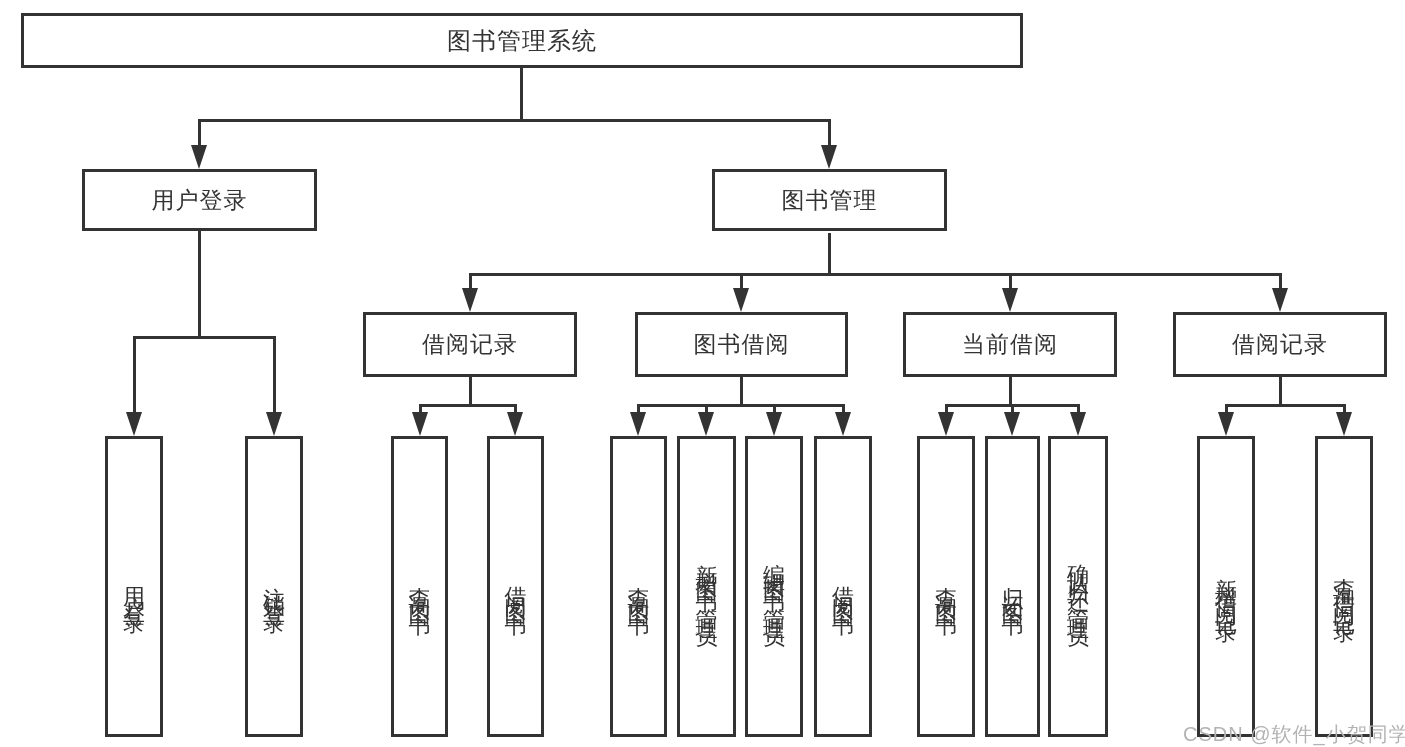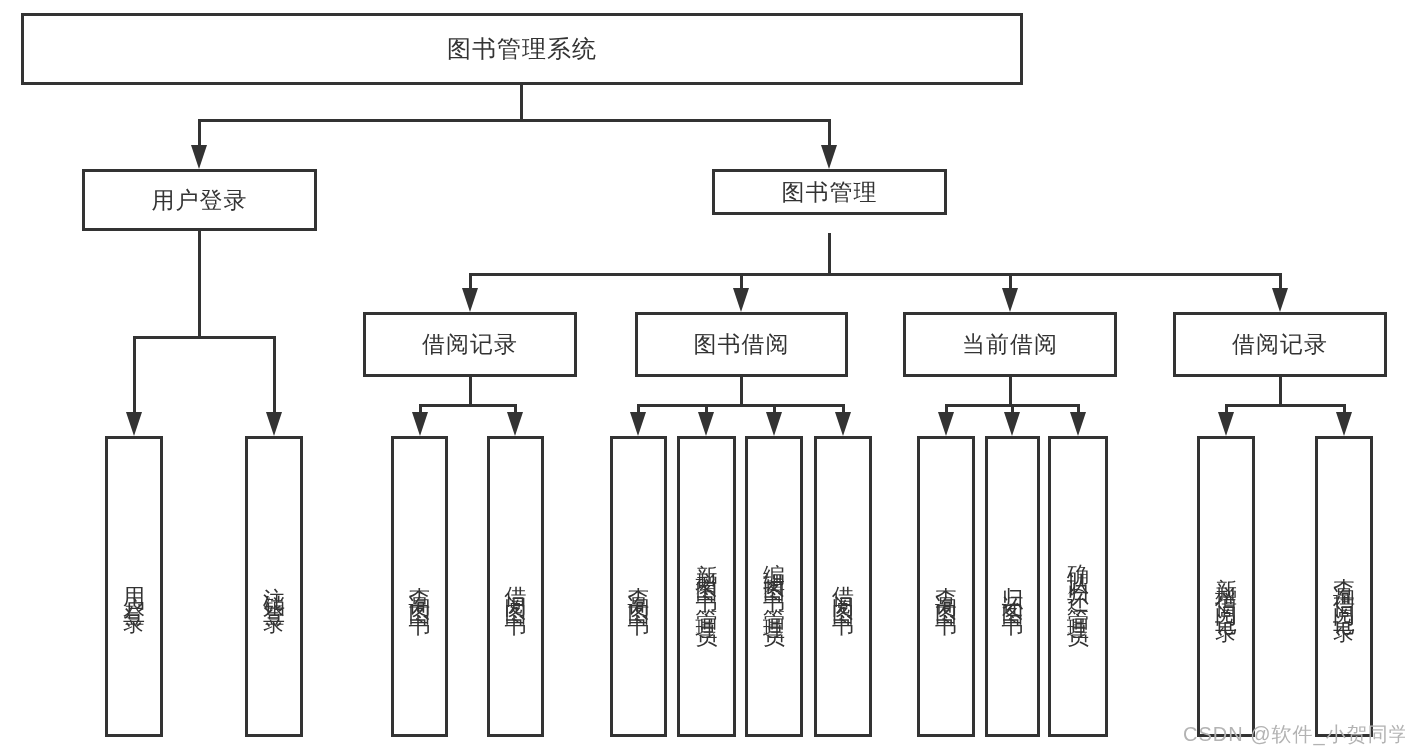--- a/index.html
+++ b/index.html
@@ -114,28 +114,28 @@
   <div class="line v" style="left:1077px; top:404px; height:9px;"></div>
   <div class="arrow-down" style="left:1070px; top:412px;"></div>
 
   <div class="line v" style="left:1279px; top:377px; height:27px;"></div>
   <div class="line h" style="left:1225px; top:404px; width:121px;"></div>
   <div class="line v" style="left:1225px; top:404px; height:9px;"></div>
   <div class="arrow-down" style="left:1218px; top:412px;"></div>
   <div class="line v" style="left:1343px; top:404px; height:9px;"></div>
   <div class="arrow-down" style="left:1336px; top:412px;"></div>
 
-  <div class="node h-text root" style="left:21px; top:13px; width:1002px; height:72px;">
+  <div class="node h-text root" style="left:21px; top:13px; width:1002px; height:55px;">
     <span>图书管理系统</span>
   </div>
 
   <div class="node h-text" style="left:82px; top:169px; width:235px; height:62px;">
     <span>用户登录</span>
   </div>
-  <div class="node h-text" style="left:712px; top:169px; width:235px; height:46px;font-family:Liberation Mono, monospace;">
+  <div class="node h-text" style="left:712px; top:169px; width:235px; height:62px;font-family:Liberation Mono, monospace;">
     <span>图书管理</span>
   </div>
 
   <div class="node h-text" style="left:363px; top:312px; width:214px; height:65px;">
     <span>借阅记录</span>
   </div>
   <div class="node h-text" style="left:635px; top:312px; width:213px; height:65px;">
     <span>图书借阅</span>
   </div>
   <div class="node h-text" style="left:903px; top:312px; width:214px; height:65px;">

